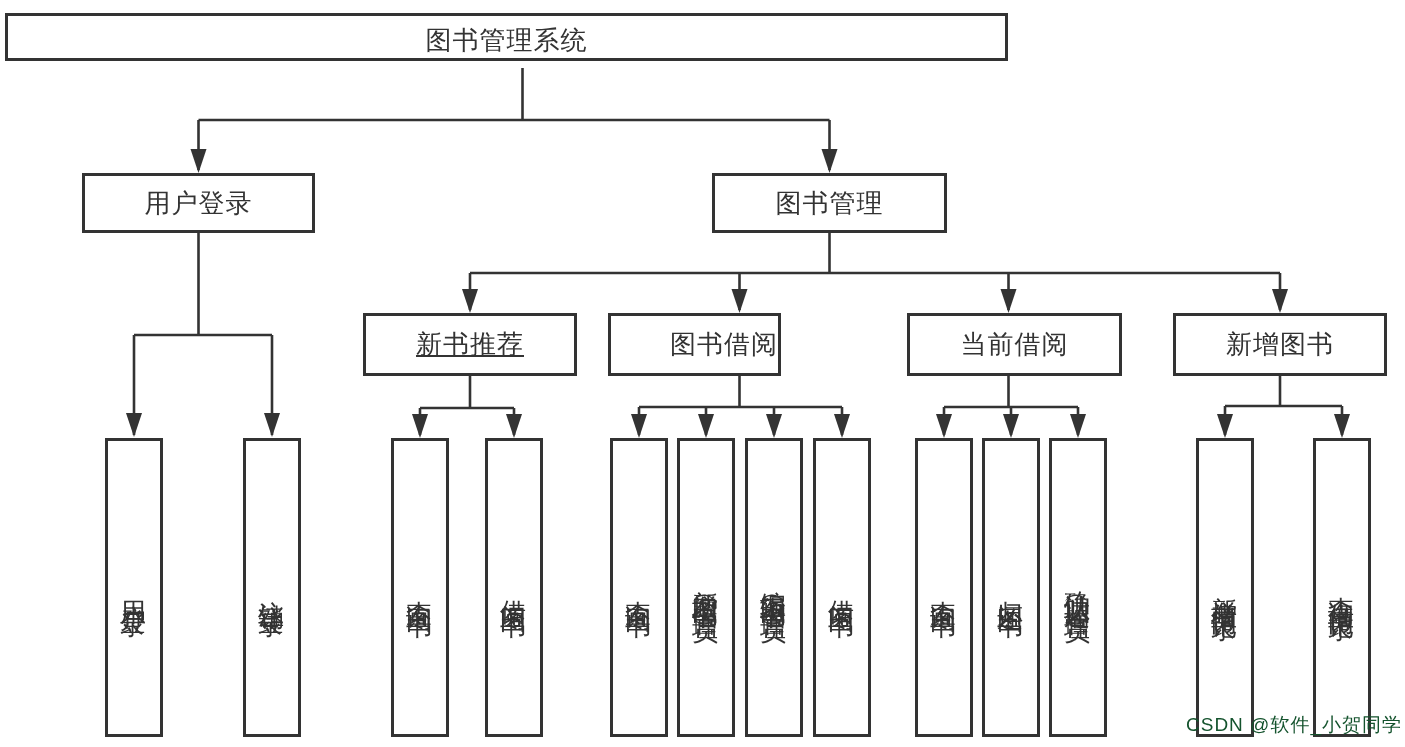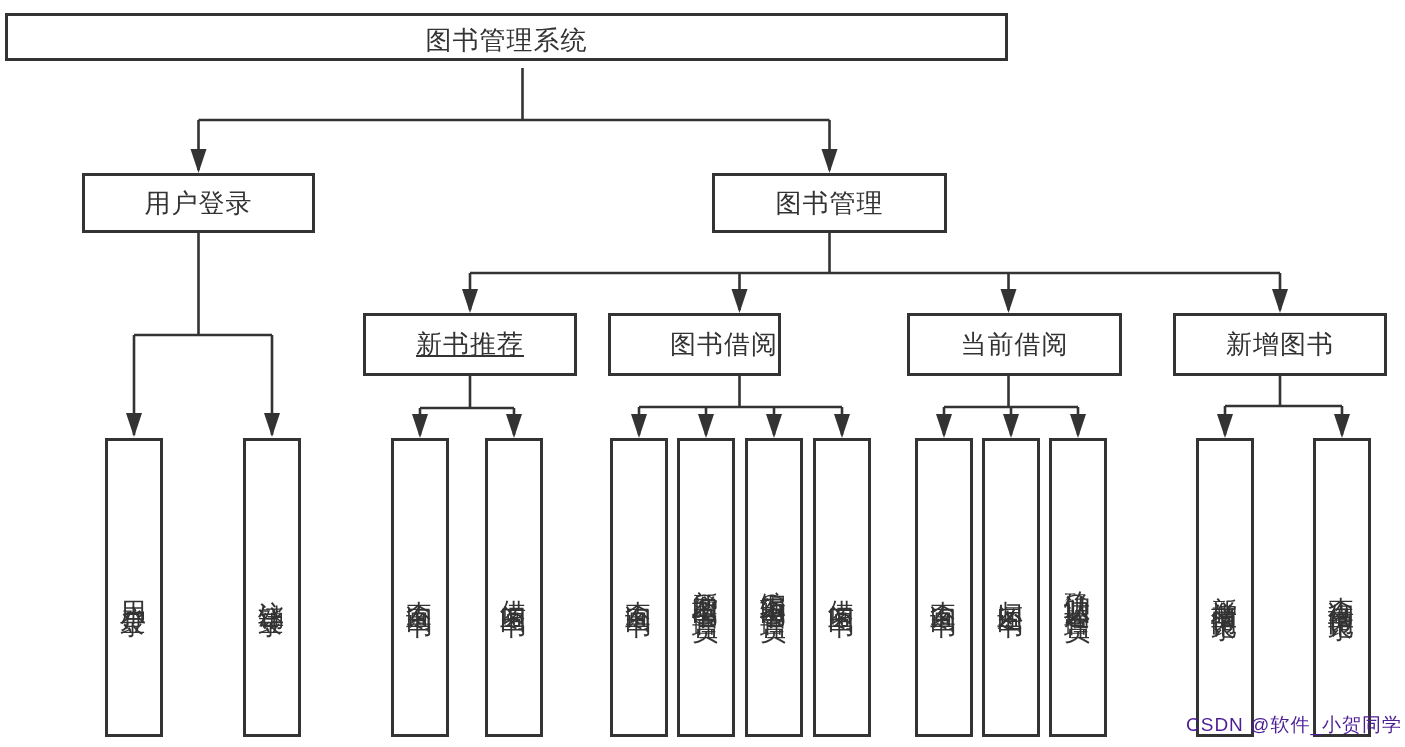--- a/index.html
+++ b/index.html
@@ -37,21 +37,21 @@
     letter-spacing: 4px;
     color: #333333;
     white-space: nowrap;
   }
   .watermark {
     position: absolute;
     left: 1186px;
     top: 712px;
     z-index: 3;
     font-size: 19px;
-    color: #4c1d95;
+    color: #14532d;
     letter-spacing: 1px;
     white-space: nowrap;
   }
 </style>
 </head>
 <body>
 
 <div class="stage">
 
   <svg class="wires" viewBox="0 0 1405 747" xmlns="http://www.w3.org/2000/svg">

